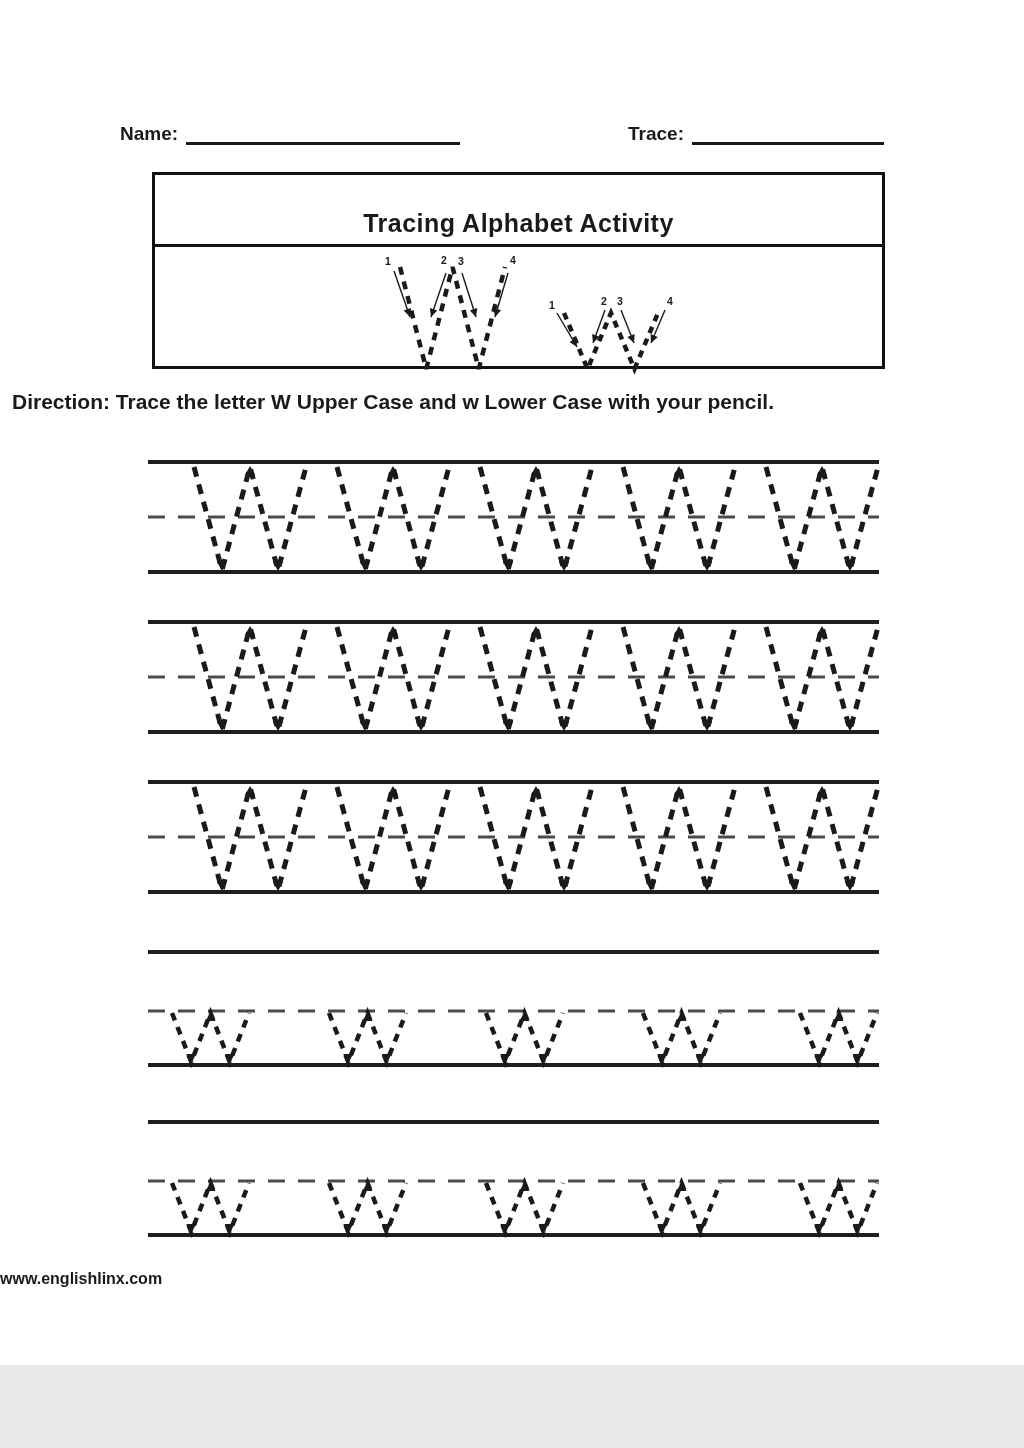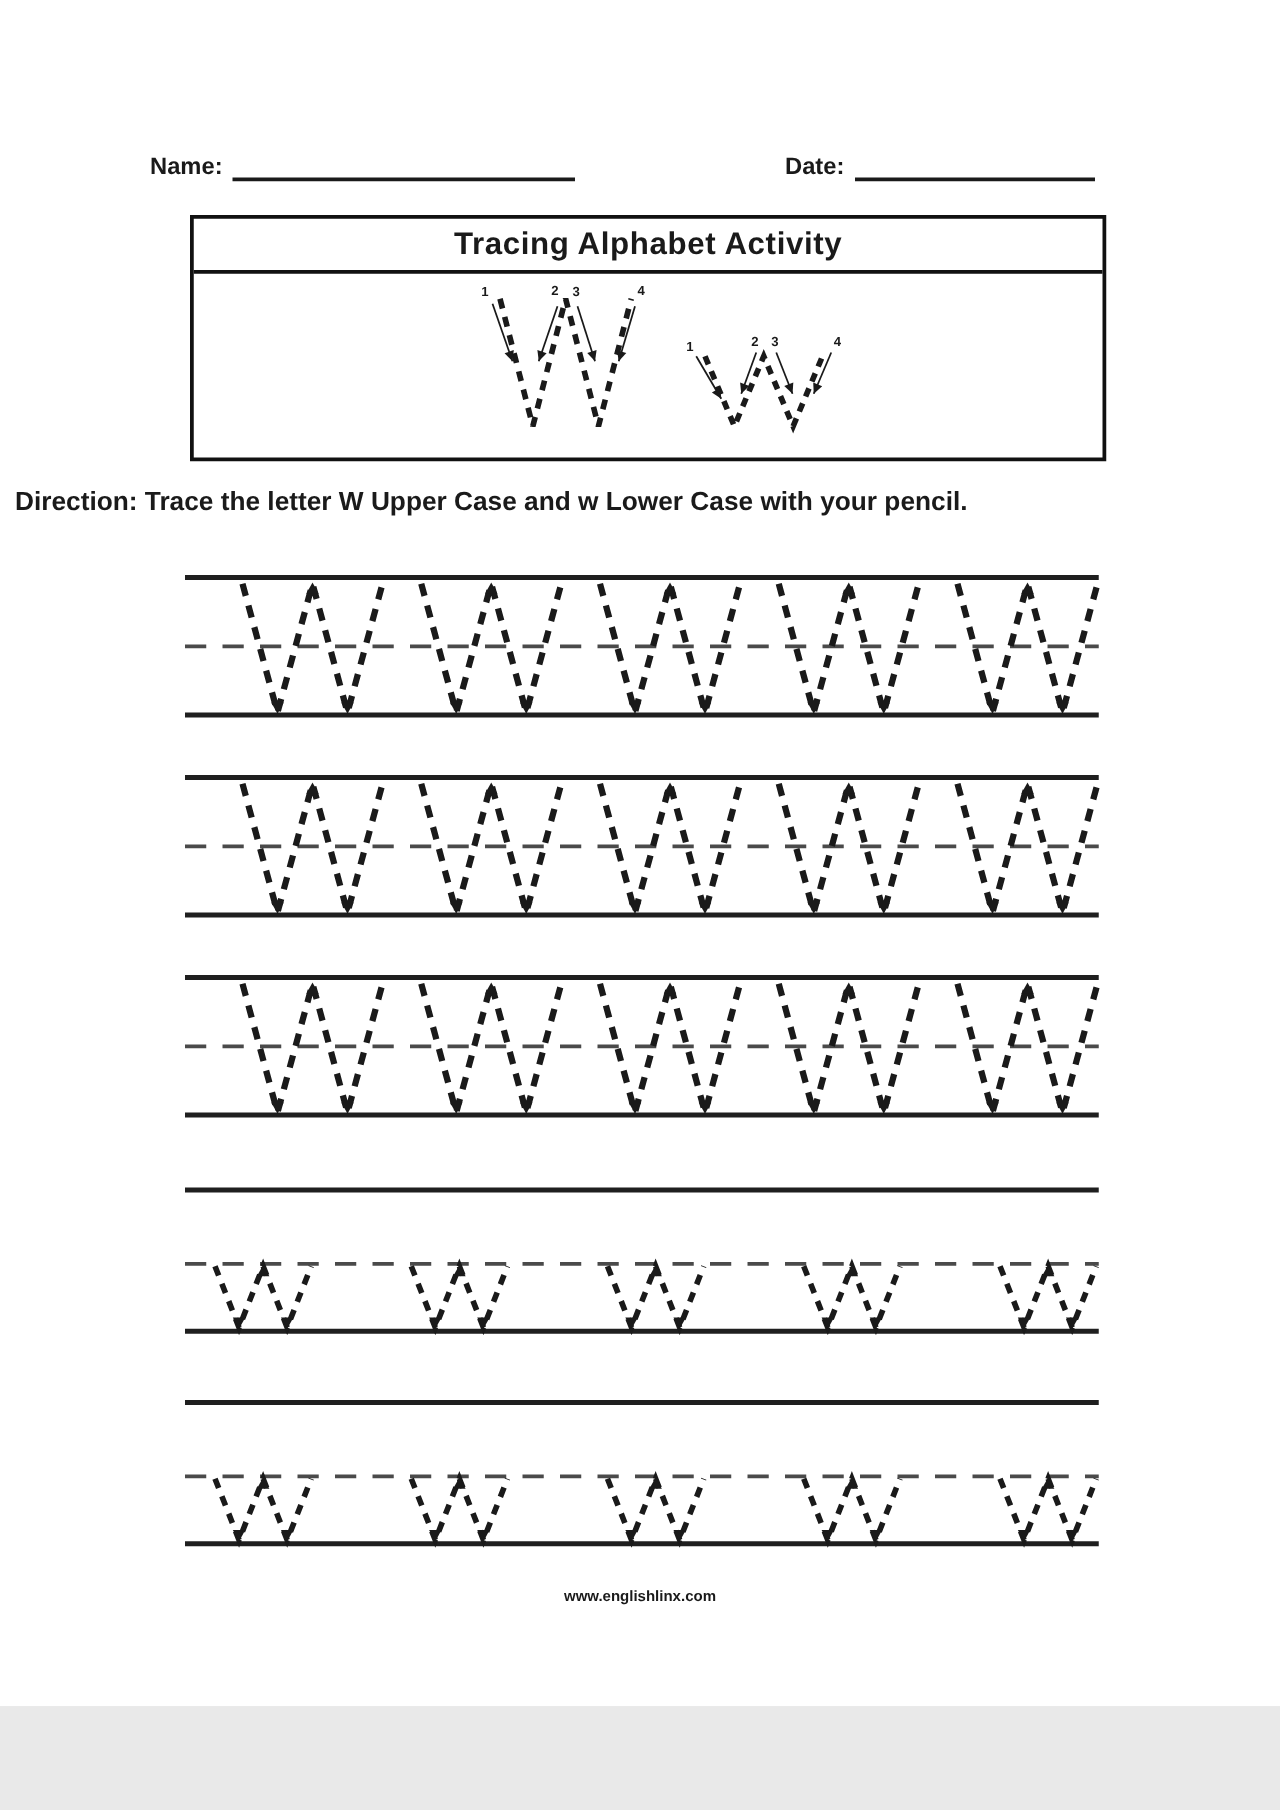--- a/index.html
+++ b/index.html
@@ -19,48 +19,48 @@
   #date-field{left:628px;}
   #date-field .blank{width:192px;}
 
   #title-box{
     position:absolute;left:152px;top:172px;width:727px;height:191px;
     border:3px solid #111;
   }
   #title-bar{
     height:41px;border-bottom:3px solid #111;
     display:flex;align-items:center;justify-content:center;
-    font-size:25px;font-weight:bold;letter-spacing:0.5px;
+    font-size:25px;font-weight:bold;letter-spacing:0.5px;margin-top:28px;
   }
   #example-area{position:relative;width:100%;height:147px;}
   #uppercase-example{position:absolute;left:222px;top:2px;}
   #lowercase-example{position:absolute;left:384px;top:38px;}
 
   #direction-text{
     position:absolute;left:0;top:390px;width:100%;
     text-align:left;font-size:21px;font-weight:bold;padding-left:12px;
   }
 
   .trace-row{position:absolute;left:147px;}
   #footer-text{
     position:absolute;left:0;top:1270px;width:100%;
-    text-align:center;font-size:12px;font-weight:bold;
+    font-size:16px;font-weight:bold;
   }
 </style>
 </head>
 <body>
 
 <div id="worksheet">
 
   <div class="field" id="name-field">
     <span>Name:</span><span class="blank"></span>
   </div>
 
   <div class="field" id="date-field">
-    <span>Date:</span><span class="blank"></span>
+    <span>Trace:</span><span class="blank"></span>
   </div>
 
   <div id="title-box">
     <div id="title-bar">Tracing Alphabet Activity</div>
     <div id="example-area">
       <svg id="uppercase-example" width="160" height="145" viewBox="0 0 160 145">
           <polyline points="23,18 49.25,120 75.5,18 101.75,120 128,18" fill="none" stroke="#1a1a1a" stroke-width="4.5" stroke-dasharray="8 7"></polyline>
           <text x="8" y="16" font-size="10.5" font-weight="bold" fill="#1a1a1a" font-family="&quot;Liberation Sans&quot;, sans-serif">1</text>
           <text x="64" y="15" font-size="10.5" font-weight="bold" fill="#1a1a1a" font-family="&quot;Liberation Sans&quot;, sans-serif">2</text>
           <text x="81" y="16" font-size="10.5" font-weight="bold" fill="#1a1a1a" font-family="&quot;Liberation Sans&quot;, sans-serif">3</text>

